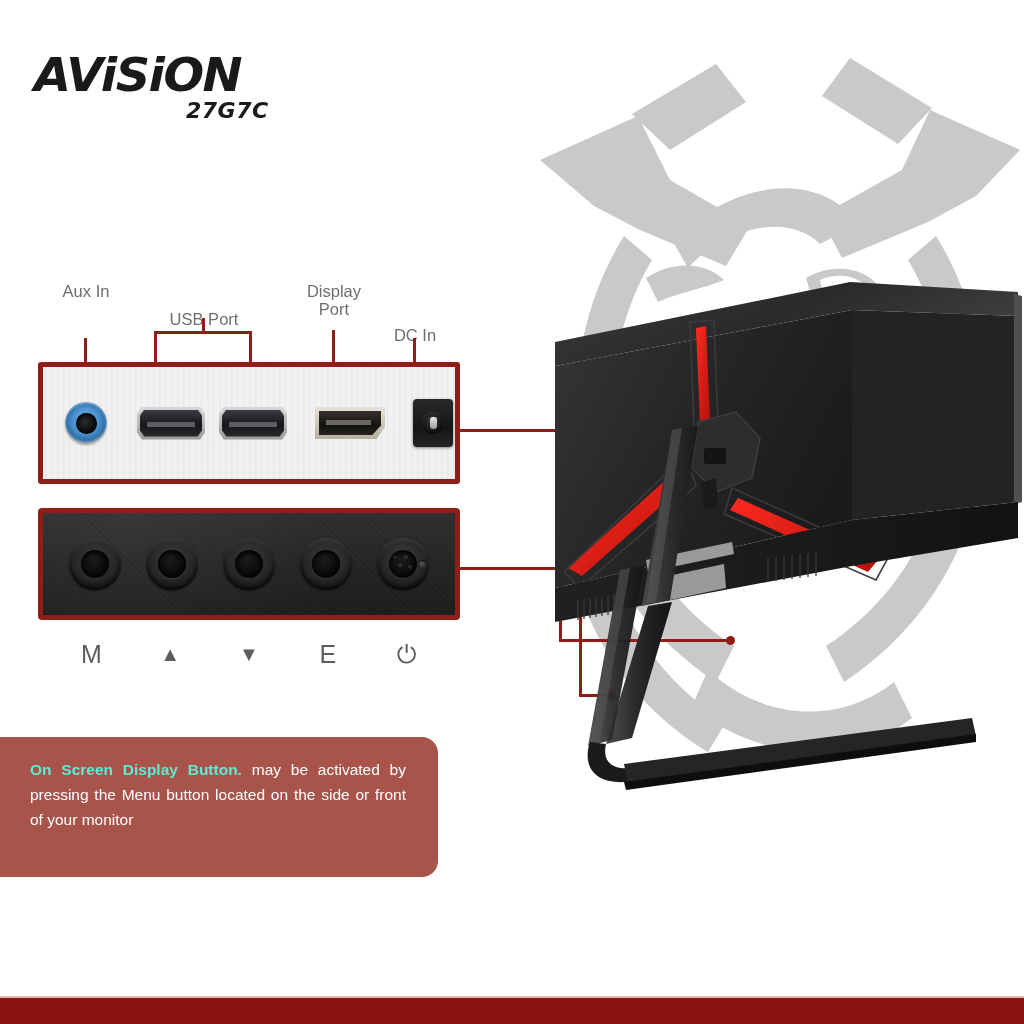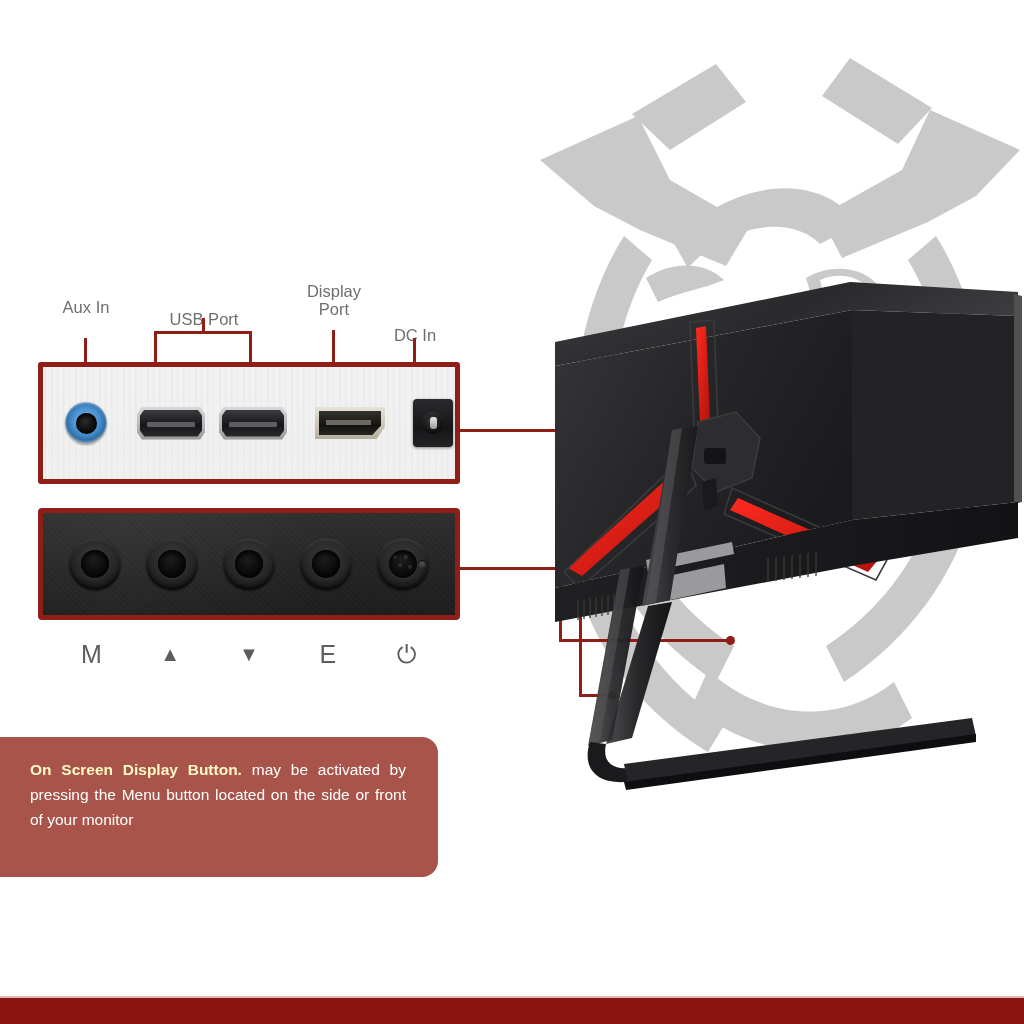--- a/index.html
+++ b/index.html
@@ -70,21 +70,21 @@
 
   .plabel {
     position: absolute;
     font-size: 16.5px;
     color: #6e6e6e;
     line-height: 1.12;
     white-space: pre-line;
     text-align: center;
     font-family: "Liberation Sans", sans-serif;
   }
-  .plabel.l-aux  { left: 46px;  top: 298px; width: 80px; }
+  .plabel.l-aux  { left: 46px;  top: 282px; width: 80px; }
   .plabel.l-usb  { left: 152px; top: 291px; width: 104px; margin-top: 19px; }
   .plabel.l-dp   { left: 288px; top: 282px; width: 92px; text-align: center; }
   .plabel.l-dc   { left: 380px; top: 298px; width: 70px; margin-top: 28px; }
 
   
   .tick {
     position: absolute;
     background: #8e1e16;
     width: 3px;
   }
@@ -312,21 +312,21 @@
     background: #a8544a;
     border-radius: 0 16px 16px 0;
     padding: 20px 32px 18px 50px;
     color: #ffffff;
     font-size: 15.5px;
     line-height: 1.62;
     text-align: justify;
     font-family: "Liberation Sans", sans-serif;
   }
   .caption b {
-    color: #fef9c3;
+    color: #5eead4;
     font-weight: 700;
   }
 
   
   .bottom-bar {
     position: absolute;
     left: 0; bottom: 0;
     width: 1024px;
     height: 26px;
     background: #8b1410;
@@ -372,20 +372,24 @@
 
         <path d="M228 470 C272 452 322 462 352 492 C330 506 294 508 264 500 Z"></path>
 
         <path d="M188 640 C242 690 318 696 374 652 L392 688 C326 738 236 730 172 676 Z"></path>
 
         <path d="M86 520 C100 592 144 654 206 692 L188 722 C118 680 66 610 52 530 Z"></path>
       </g>
     </svg>
   </div>
 
+  <div class="brand">
+    <div class="brand-word">AViSiON</div>
+    <div class="brand-model">27G7C</div>
+  </div>
 
   <div class="labels">
     <div class="plabel l-aux">Aux In</div>
     <div class="plabel l-usb">USB Port</div>
     <div class="plabel l-dp">Display
 Port</div>
     <div class="plabel l-dc">DC In</div>
 
     <div class="tick" style="left:84px; top:338px; height:26px;"></div>
 

